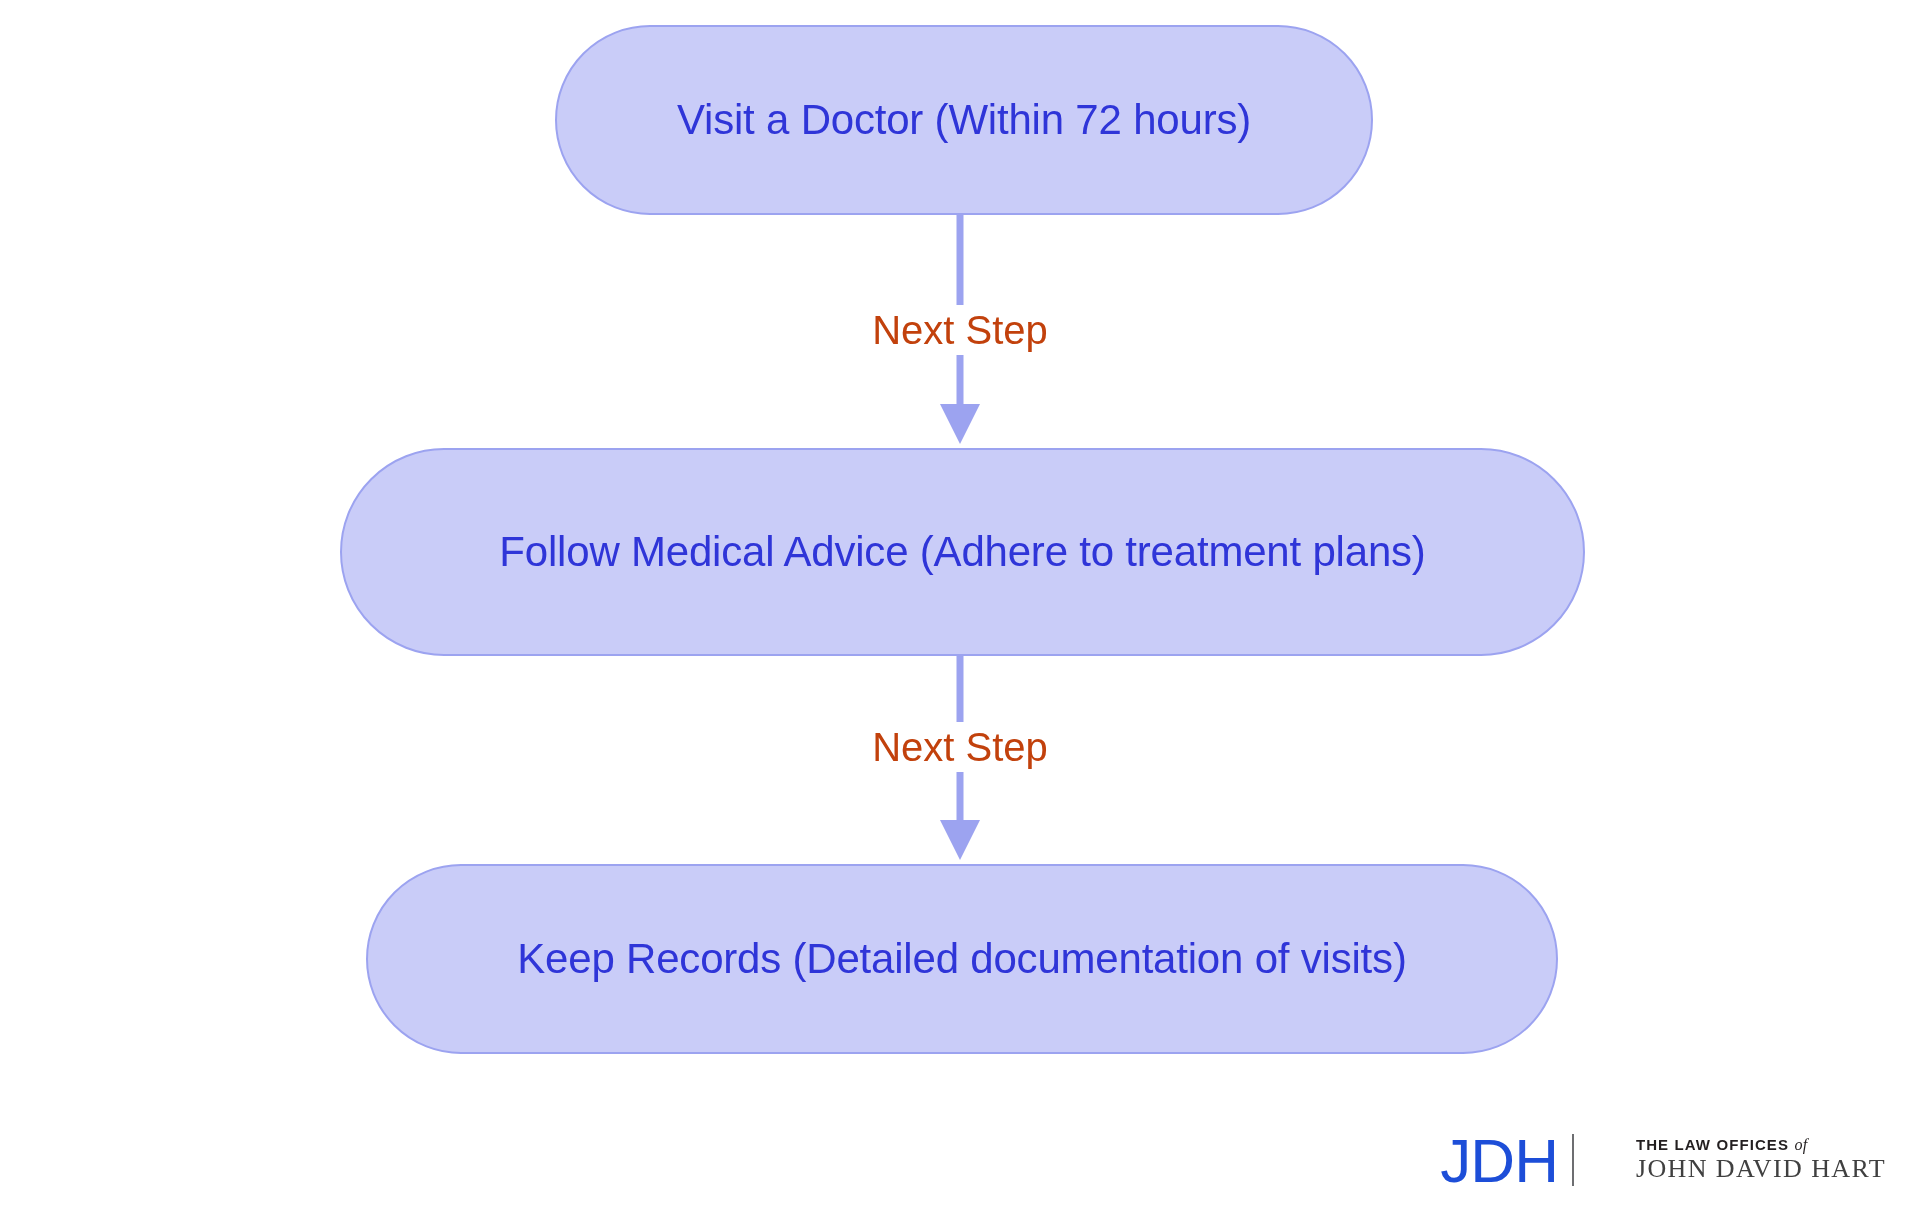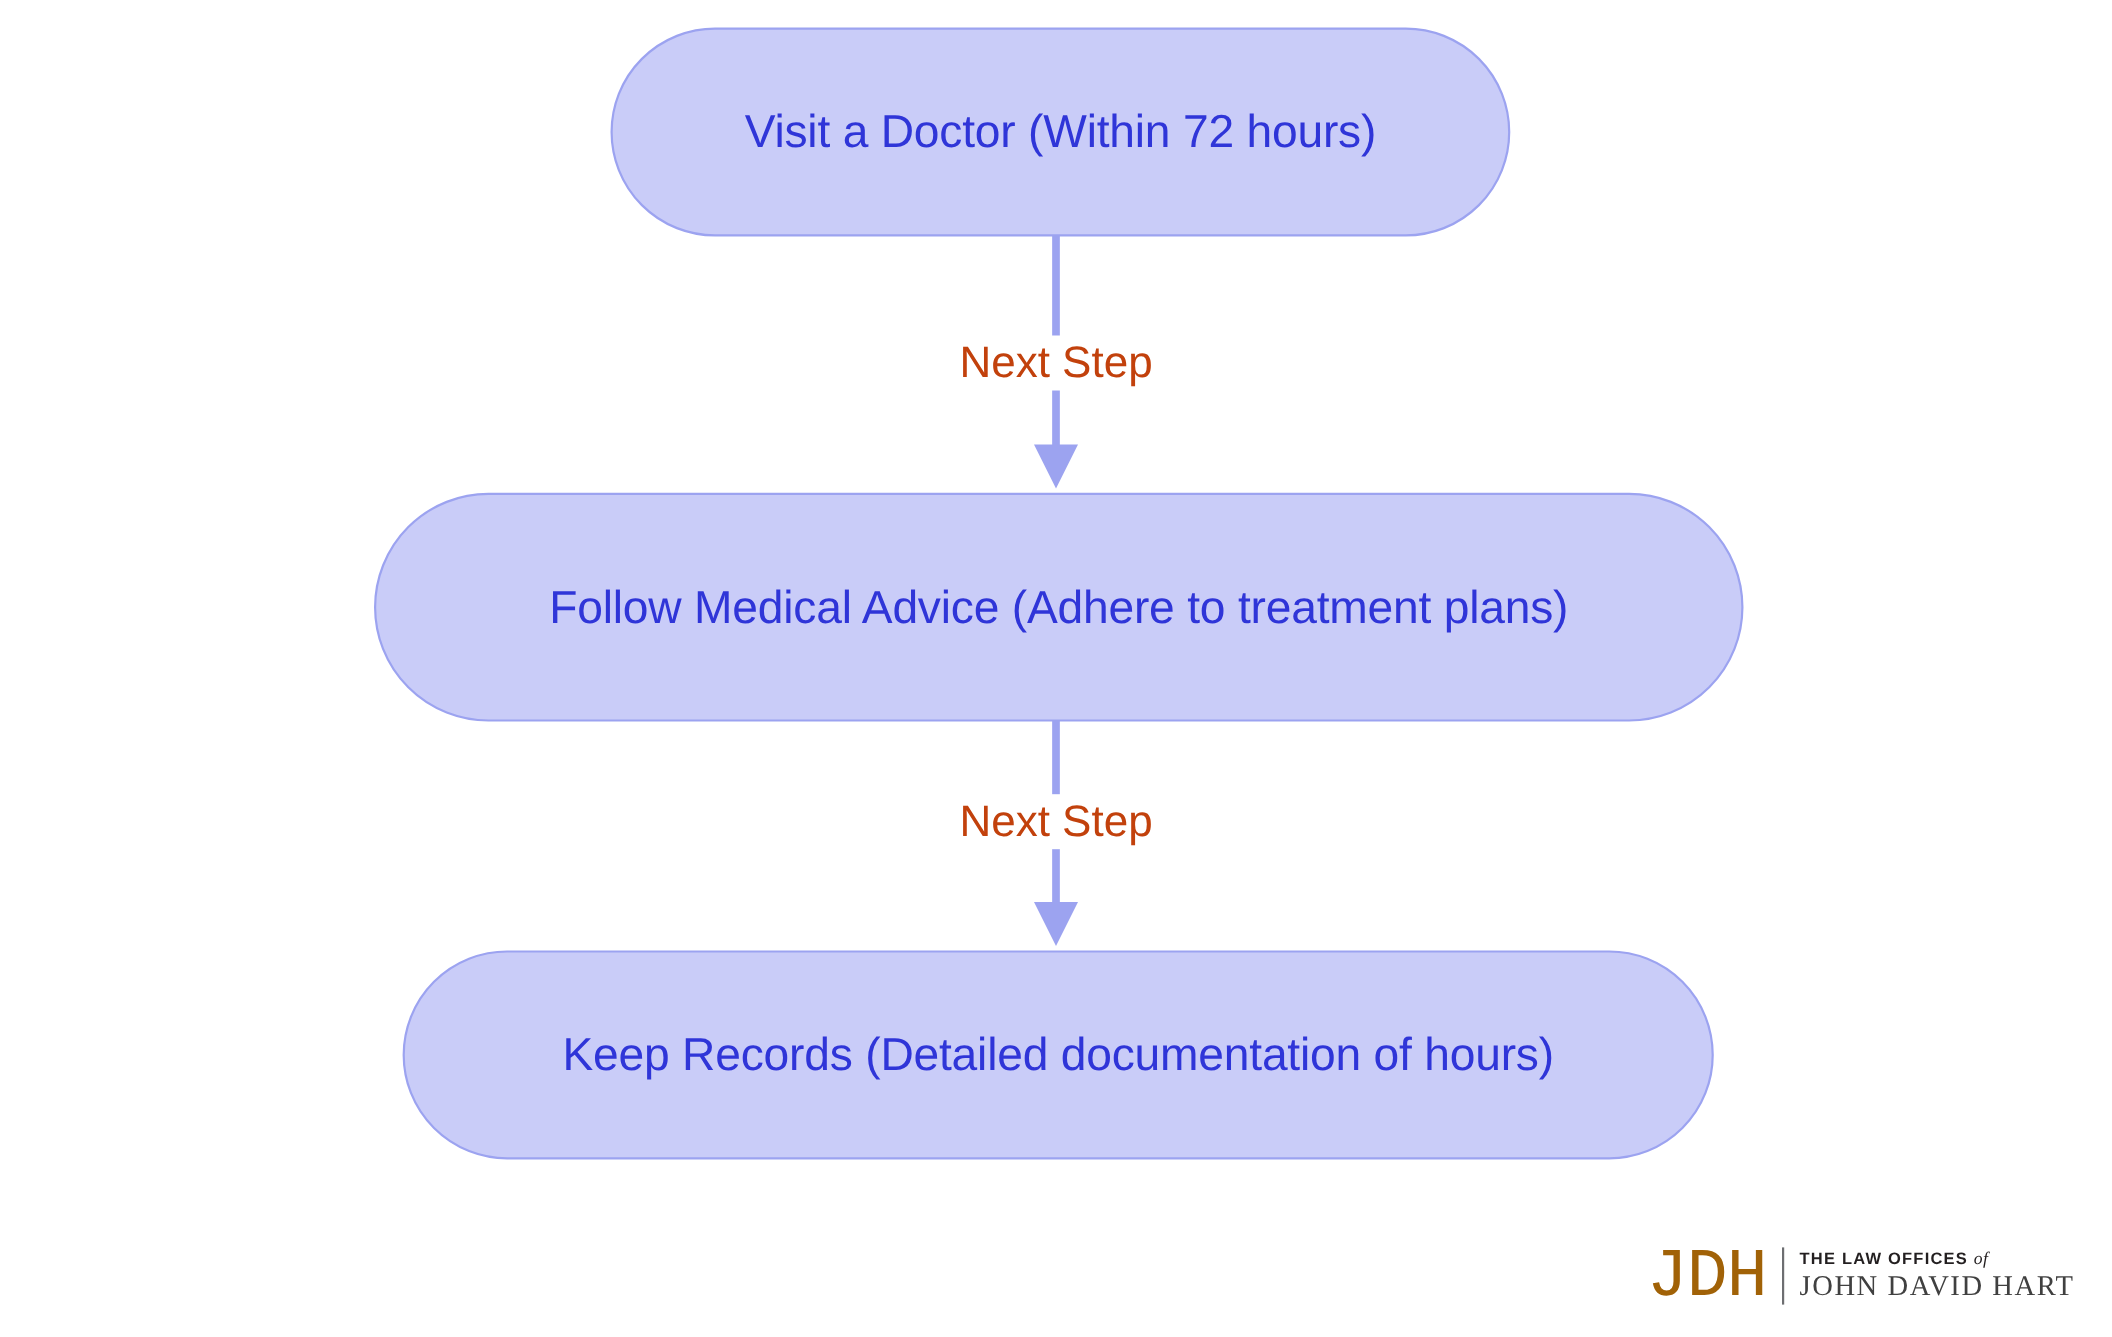--- a/index.html
+++ b/index.html
@@ -77,36 +77,37 @@
   #brand-logo {
     position: absolute;
     right: 34px;
     bottom: 26px;
     display: flex;
     align-items: center;
     gap: 14px;
     color: #231f20;
   }
   .logo-mark {
-    font-family: Liberation Mono, monospace;
+    font-family: Liberation Sans, sans-serif;
     font-size: 62px;
     line-height: 0.92;
     letter-spacing: -1px;
-    color: #a16207;
+    color: #1d4ed8;
   }
   .logo-divider {
     width: 2px;
     height: 52px;
     background: #6d6e71;
   }
   .logo-text {
     display: flex;
     flex-direction: column;
     justify-content: center;
     gap: 0;
+    margin-left: 48px;
   }
   .logo-line-1 {
     font-family: "Liberation Sans", sans-serif;
     font-size: 15px;
     font-weight: 700;
     letter-spacing: 1.1px;
     color: #231f20;
   }
   .logo-line-1 .of {
     font-family: "Liberation Serif", serif;
@@ -142,21 +143,21 @@
 
   <div id="edge-label-1" class="edge-label">Next Step</div>
 
   <div id="node-2" class="node">
     <span class="node-label">Follow Medical Advice (Adhere to treatment plans)</span>
   </div>
 
   <div id="edge-label-2" class="edge-label">Next Step</div>
 
   <div id="node-3" class="node">
-    <span class="node-label">Keep Records (Detailed documentation of hours)</span>
+    <span class="node-label">Keep Records (Detailed documentation of visits)</span>
   </div>
 
   <div id="brand-logo">
     <span class="logo-mark">JDH</span>
     <span class="logo-divider"></span>
     <span class="logo-text">
       <span class="logo-line-1">
         <span>THE LAW OFFICES</span>
         <span class="of">of</span>
       </span>

